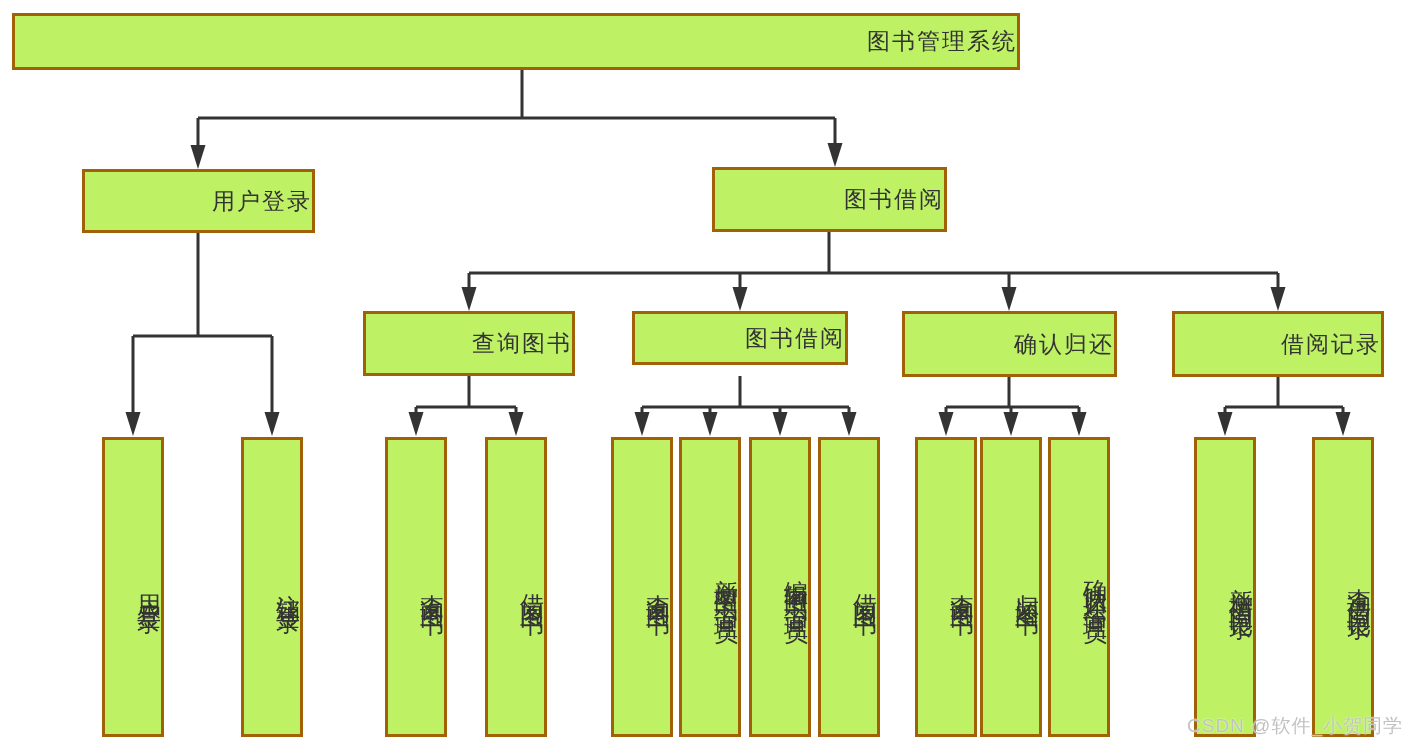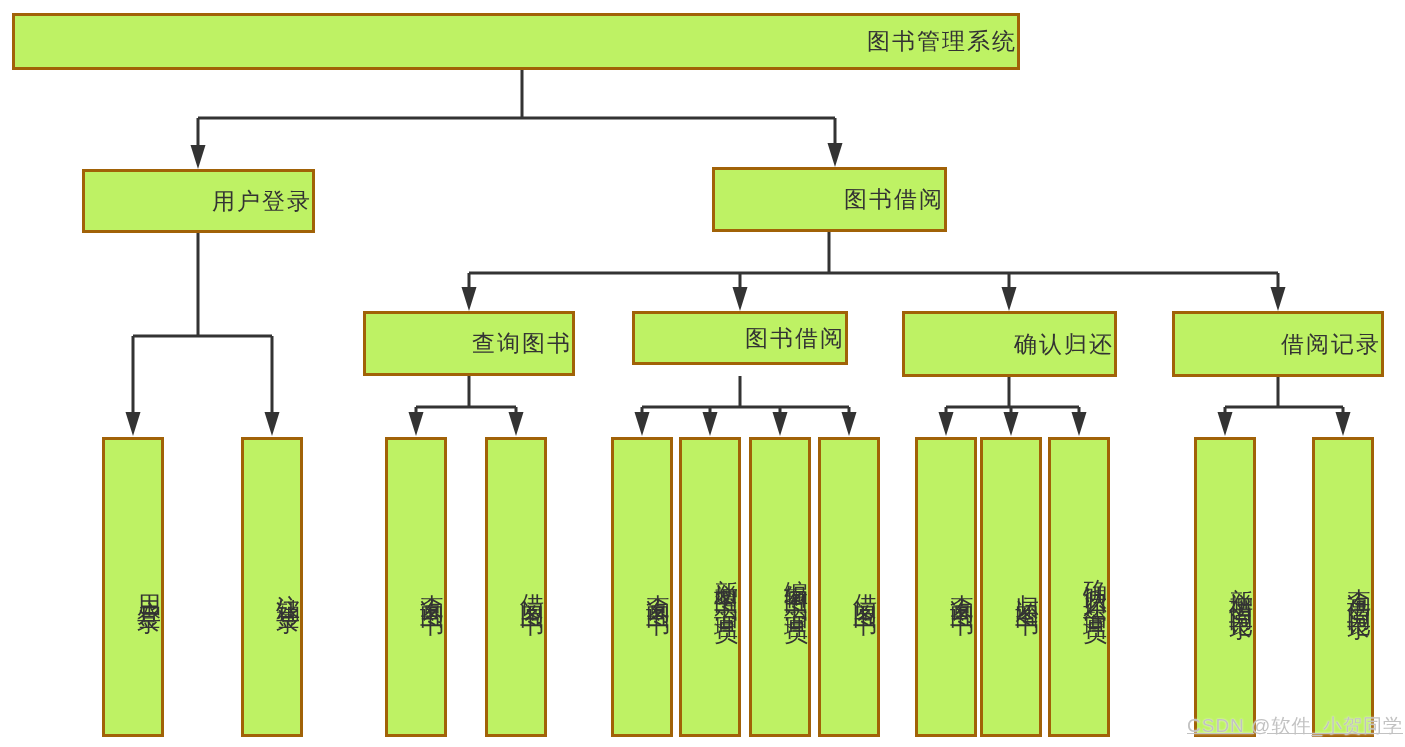--- a/index.html
+++ b/index.html
@@ -16,21 +16,20 @@
   }
   .vlbl{
     writing-mode:vertical-rl;text-orientation:mixed;
     font-size:24px;color:#333333;letter-spacing:6px;line-height:1;white-space:nowrap;
   }
   svg.connectors{position:absolute;left:0;top:0;pointer-events:none;}
   .watermark{
     position:absolute;left:1187px;top:713px;z-index:5;
     font-size:19px;color:#c2c2c2;letter-spacing:1px;white-space:nowrap;
     text-shadow:0 0 2px rgba(255,255,255,.85);
-    text-decoration:underline;
   }
 </style>
 </head>
 <body>
 
 <div class="stage">
 
   <svg class="connectors" width="1405" height="747" viewBox="0 0 1405 747">
     <g stroke="#333333" stroke-width="3" fill="none">
       <path d="M522 70 V118 M198 118 H835 M198 118 V150 M835 118 V148"></path>

